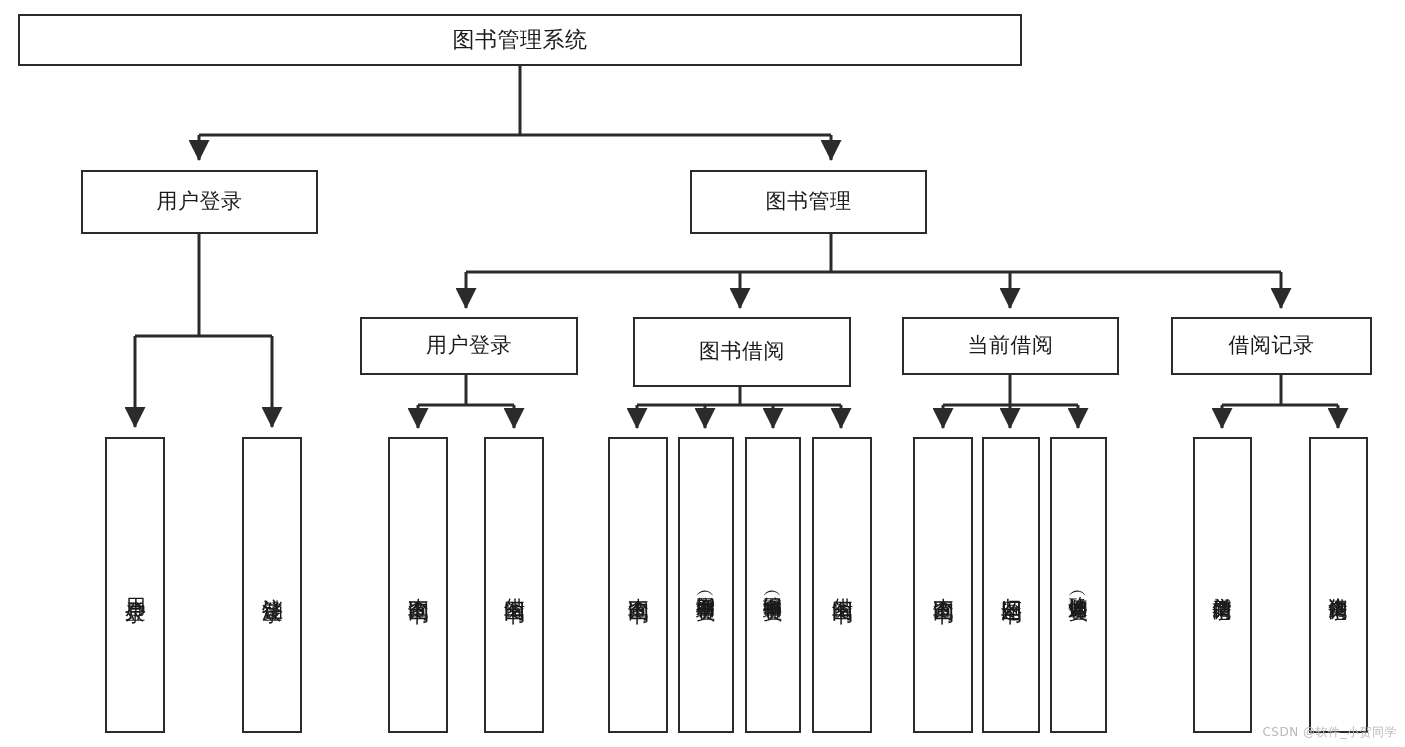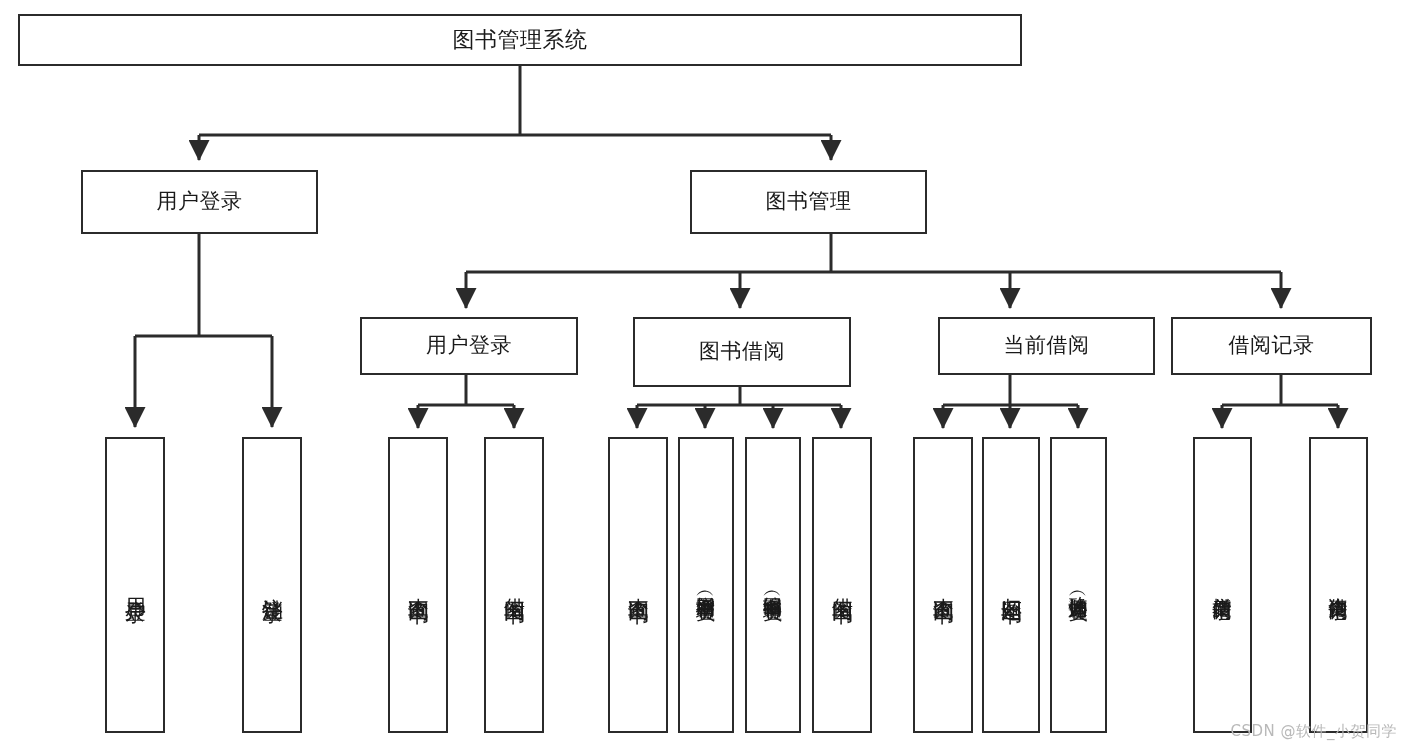--- a/index.html
+++ b/index.html
@@ -63,21 +63,21 @@
     white-space: nowrap;
   }
   .node.vert.small .label {
     font-size: 19px;
     letter-spacing: 1px;
   }
   .watermark {
     position: absolute;
     right: 8px;
     bottom: 6px;
-    font-size: 15px;
+    font-size: 12px;
     color: #b9b9b9;
     letter-spacing: 0.5px;
     white-space: nowrap;
     user-select: none;
   }
 </style>
 </head>
 <body>
 
 <div id="diagram">
@@ -142,21 +142,21 @@
   <div class="node horiz" style="left:690px; top:170px; width:237px; height:64px;justify-content:center;">
     <span class="label">图书管理</span>
   </div>
 
   <div class="node horiz" style="left:360px; top:317px; width:218px; height:58px;">
     <span class="label">用户登录</span>
   </div>
   <div class="node horiz" style="left:633px; top:317px; width:218px; height:70px;">
     <span class="label">图书借阅</span>
   </div>
-  <div class="node horiz" style="left:902px; top:317px; width:217px; height:58px;margin-left:36px;">
+  <div class="node horiz" style="left:902px; top:317px; width:217px; height:58px;">
     <span class="label">当前借阅</span>
   </div>
   <div class="node horiz" style="left:1171px; top:317px; width:201px; height:58px;">
     <span class="label">借阅记录</span>
   </div>
 
   <div class="node vert" style="left:105px; top:437px; width:60px; height:296px;">
     <span class="label">用户登录</span>
   </div>
   <div class="node vert" style="left:242px; top:437px; width:60px; height:296px;">

